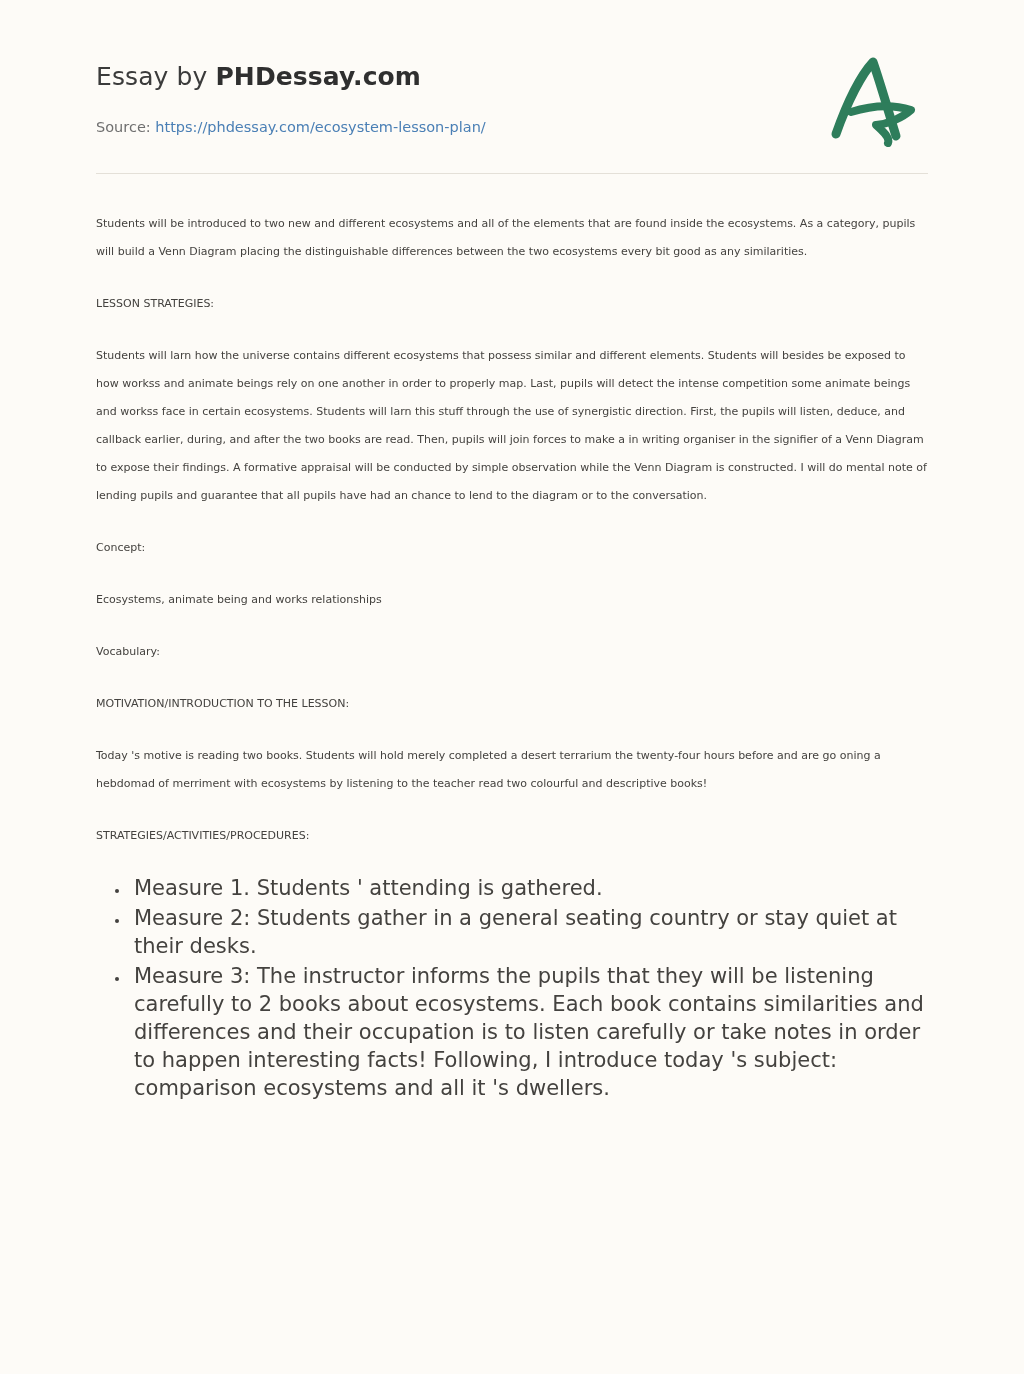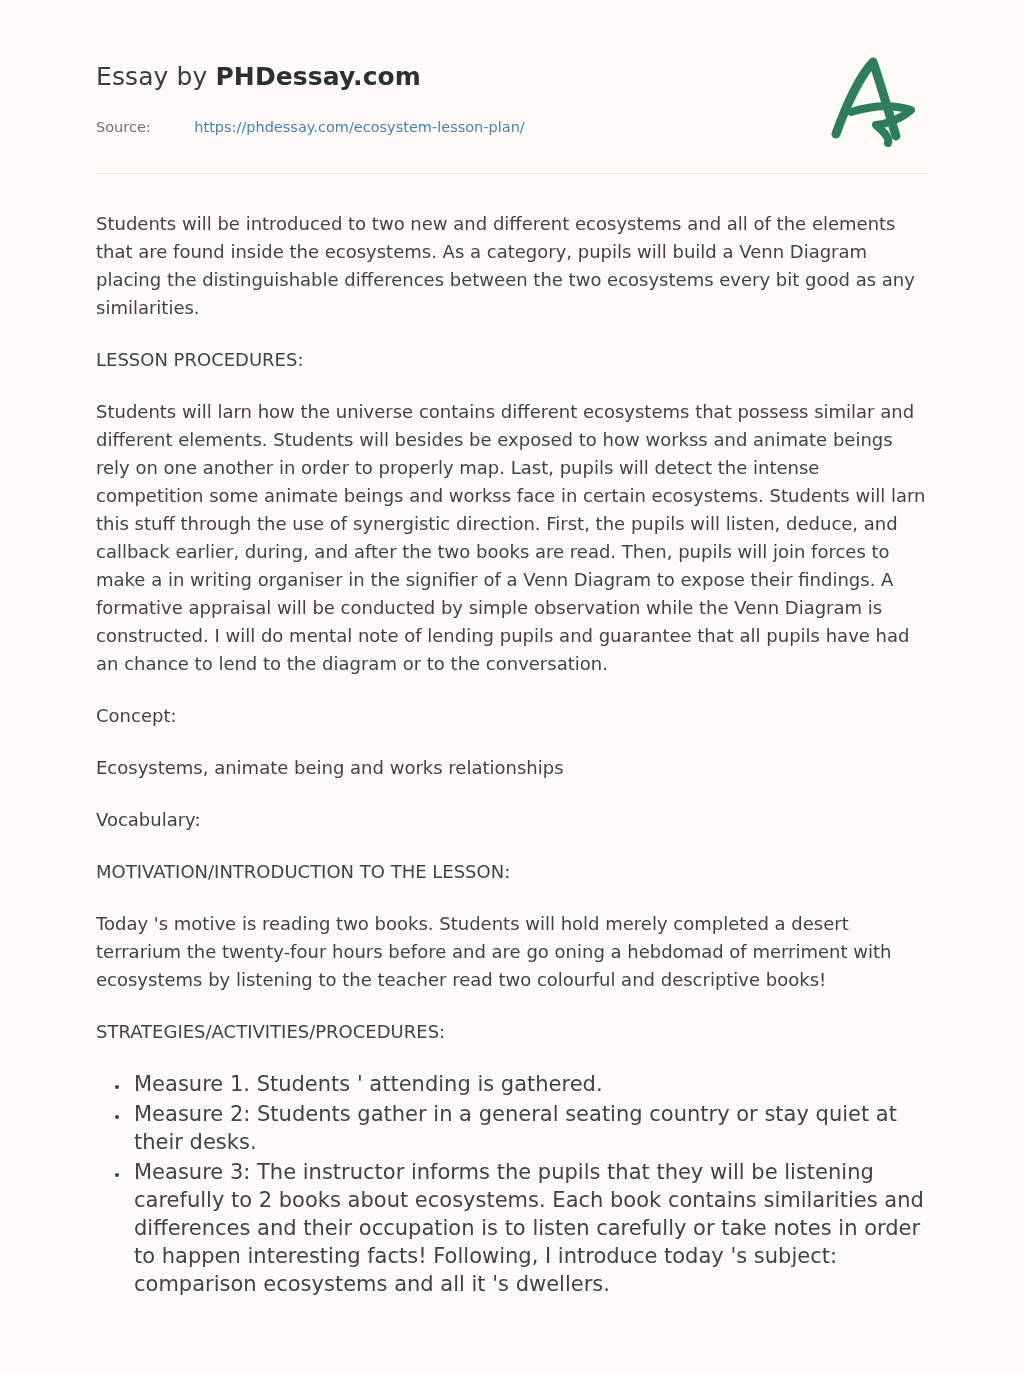--- a/index.html
+++ b/index.html
@@ -48,21 +48,20 @@
     color: #2f2f2f;
   }
   .source-line {
     margin-top: 28px;
     font-size: 14.5px;
     color: #6f6f6f;
   }
   .source-link {
     color: #4a7fb5;
     text-decoration: none;
-    margin-left: 39px;
   }
 
   .logo {
     position: absolute;
     right: 96px;
     top: 52px;
     width: 110px;
     height: 95px;
   }
 
@@ -79,21 +78,21 @@
     color: #2c2c2c;
     letter-spacing: -0.2px;
   }
 
   .content {
     margin: 36px 96px 0 96px;
     width: 832px;
   }
   .content p {
     margin: 0 0 24px 0;
-    font-size: 18px;
+    font-size: 11px;
     line-height: 28px;
     color: #44423f;
     text-align: left;
   }
   .content ul {
     margin: 0 0 0 0;
     padding-left: 34px;
   }
   .content li {
     font-size: 21px;
@@ -126,21 +125,21 @@
       <path d="M18 82 C30 48, 44 22, 55 10 C62 30, 70 58, 78 84" fill="none" stroke="#2e7d5b" stroke-width="9" stroke-linecap="round" stroke-linejoin="round"></path>
       <path d="M33 60 C52 54, 74 52, 93 58 C84 66, 70 72, 58 73 C66 80, 72 86, 70 91" fill="none" stroke="#2e7d5b" stroke-width="8" stroke-linecap="round" stroke-linejoin="round"></path>
     </svg>
   </div>
 
   <div class="rule"></div>
 
 
   <div class="content">
     <p>Students will be introduced to two new and different ecosystems and all of the elements that are found inside the ecosystems. As a category, pupils will build a Venn Diagram placing the distinguishable differences between the two ecosystems every bit good as any similarities.</p>
-    <p>LESSON PROCEDURES:</p>
+    <p>LESSON STRATEGIES:</p>
     <p>Students will larn how the universe contains different ecosystems that possess similar and different elements. Students will besides be exposed to how workss and animate beings rely on one another in order to properly map. Last, pupils will detect the intense competition some animate beings and workss face in certain ecosystems. Students will larn this stuff through the use of synergistic direction. First, the pupils will listen, deduce, and callback earlier, during, and after the two books are read. Then, pupils will join forces to make a in writing organiser in the signifier of a Venn Diagram to expose their findings. A formative appraisal will be conducted by simple observation while the Venn Diagram is constructed. I will do mental note of lending pupils and guarantee that all pupils have had an chance to lend to the diagram or to the conversation.</p>
     <p>Concept:</p>
     <p>Ecosystems, animate being and works relationships</p>
     <p>Vocabulary:</p>
     <p>MOTIVATION/INTRODUCTION TO THE LESSON:</p>
     <p>Today 's motive is reading two books. Students will hold merely completed a desert terrarium the twenty-four hours before and are go oning a hebdomad of merriment with ecosystems by listening to the teacher read two colourful and descriptive books!</p>
     <p>STRATEGIES/ACTIVITIES/PROCEDURES:</p>
 
     <ul>
       <li>Measure 1. Students ' attending is gathered.</li>

